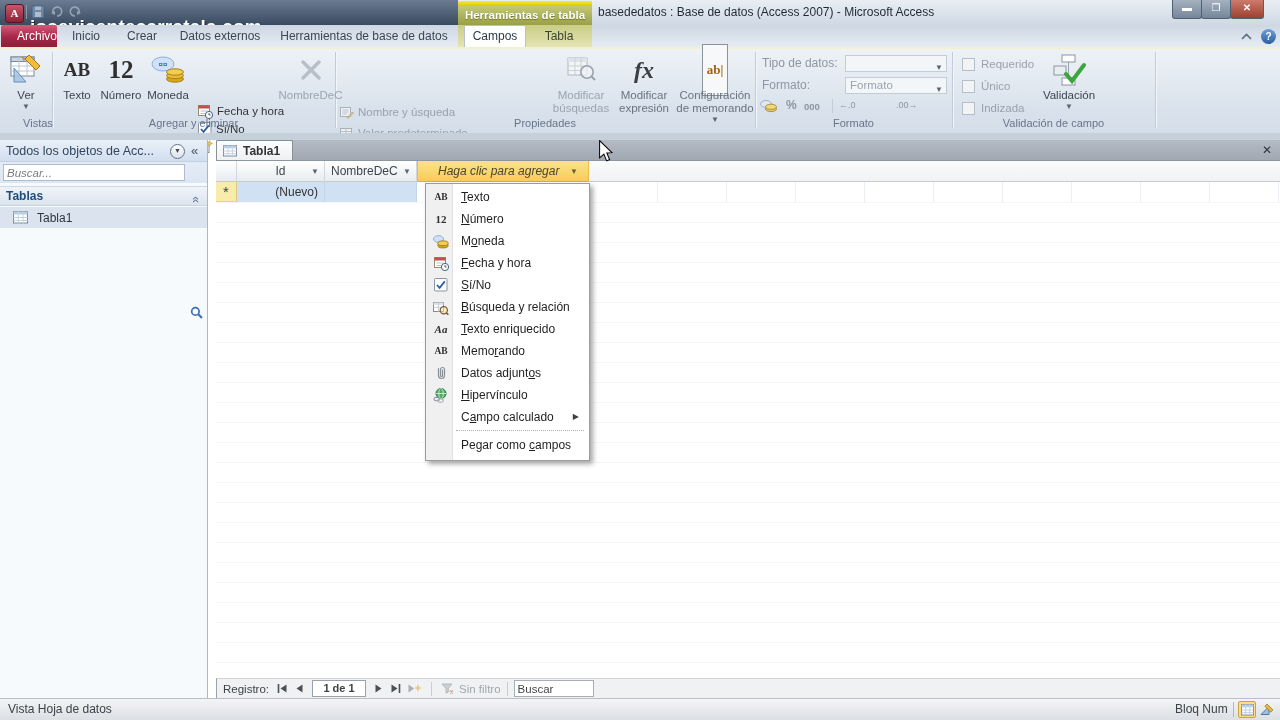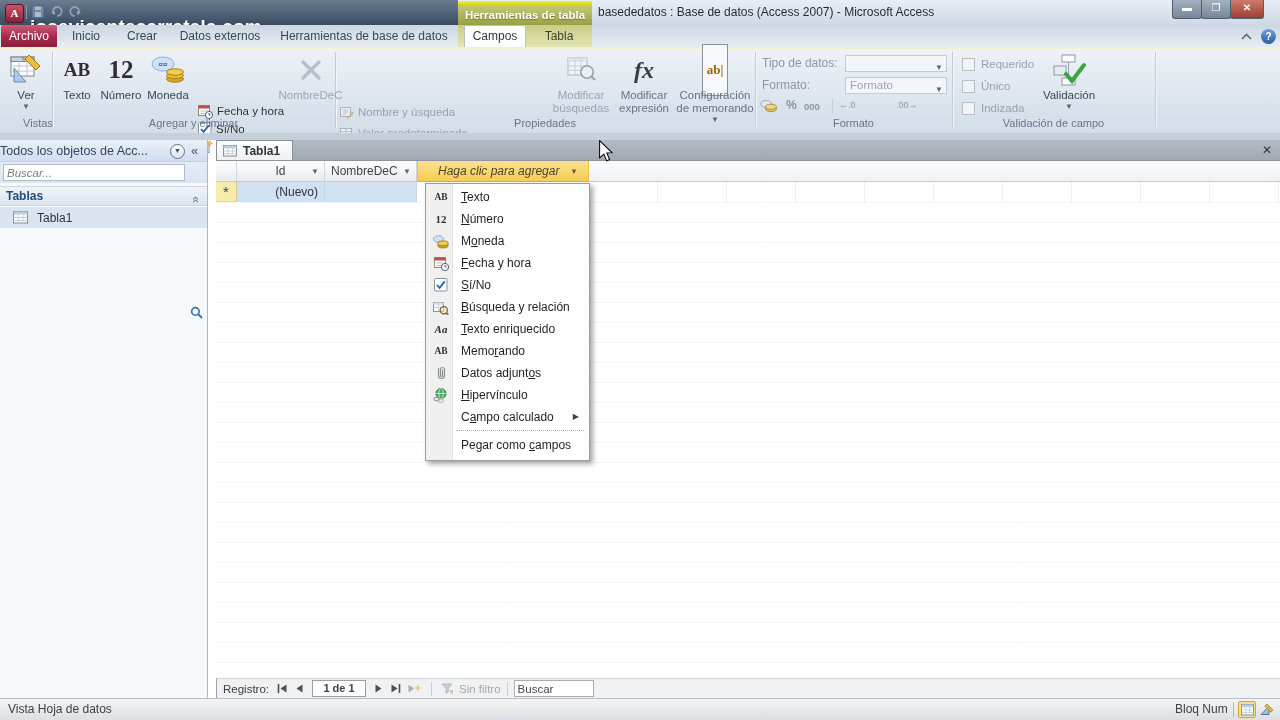--- a/index.html
+++ b/index.html
@@ -28,21 +28,21 @@
   .ttl{position:absolute;left:598px;top:0;height:25px;line-height:25px;color:#1f2933;font-size:12px;}
   .winbtn{position:absolute;top:0;width:28px;height:18px;border:1px solid #51606f;border-top:none;
           border-radius:0 0 3px 3px;background:linear-gradient(#a5b1bf,#76869a);
           color:#fff;text-align:center;line-height:16px;font-size:10px;}
   .winbtn.close{background:linear-gradient(#cd7a6c,#9c4031);width:32px;font-weight:bold;}
 
   
   .tabrow{position:absolute;left:0;top:25px;width:1280px;height:22px;
           background:linear-gradient(#cdd7e3,#e6ecf3);}
   .tab-file{position:absolute;left:1px;top:25px;width:56px;height:22px;border-radius:2px 2px 0 0;
-            background:linear-gradient(#d05c79,#a72747 55%,#8e1d3c);color:#fff;text-align:center;
+            background:linear-gradient(#d05c79,#a72747 55%,#8e1d3c);color:#fff;text-align:right;
             line-height:22px;font-size:12px;}
   .tab{position:absolute;top:25px;height:22px;line-height:22px;text-align:center;color:#3a4654;font-size:12px;}
   .tab-ctx-bg{position:absolute;left:458px;top:25px;width:134px;height:22px;
               background:linear-gradient(#c9cd85,#e3e5b4);}
   .tab-campos{position:absolute;left:464px;top:25px;width:62px;height:22px;background:#fdfefe;
               border:1px solid #b9c2cc;border-bottom:none;border-radius:2px 2px 0 0;
               line-height:21px;text-align:center;color:#2f3a46;box-sizing:border-box;}
   .tab-tabla{position:absolute;left:528px;top:25px;width:62px;height:22px;line-height:22px;
              text-align:center;color:#3c4430;}
   .help-circ{position:absolute;left:1261px;top:29px;width:15px;height:15px;border-radius:50%;
@@ -72,21 +72,21 @@
   .chkbox{width:11px;height:11px;border:1px solid #b6bec7;background:#f1f3f5;}
   .fldinput{position:absolute;width:76px;height:15px;background:#f6f8f9;border:1px solid #c5cdd4;}
   .fmt-ico{position:absolute;top:49px;color:#8d95a0;}
 
   
   .band{position:absolute;left:0;top:133px;width:1280px;height:7px;background:#c6d0db;}
   .navpane{position:absolute;left:0;top:140px;width:208px;height:558px;background:#f7fafc;
            border-right:1px solid #a9b7c6;box-sizing:border-box;}
   .np-head{position:absolute;left:0;top:0;width:207px;height:22px;
            background:linear-gradient(#e9f0f9,#d2deee);border-bottom:1px solid #c3d0e0;
-           color:#33465f;font-size:12.5px;line-height:22px;box-sizing:border-box;}
+           color:#33465f;font-size:12.5px;line-height:22px;box-sizing:border-box;padding-left:6px;}
   .np-circ{position:absolute;left:170px;top:4px;width:13px;height:13px;border-radius:50%;
            border:1px solid #64748c;background:linear-gradient(#fdfdfd,#dbe3ec);text-align:center;
            line-height:11px;font-size:7px;color:#3c4a5c;}
   .np-shutter{position:absolute;left:191px;top:0px;height:22px;line-height:22px;color:#44546a;font-size:13px;}
   .np-searchband{position:absolute;left:0;top:22px;width:207px;height:21px;background:linear-gradient(#e3ecf6,#dce6f2);}
   .np-search{position:absolute;left:3px;top:24px;width:182px;height:17px;border:1px solid #aebccd;
              background:#fff;box-sizing:border-box;font:italic 11.5px "Liberation Sans",sans-serif;
              color:#6f6f6f;padding:0 3px;}
   .np-search::placeholder{font-style:italic;color:#7c7c7c;}
   .np-group{position:absolute;left:0;top:46px;width:207px;height:20px;

